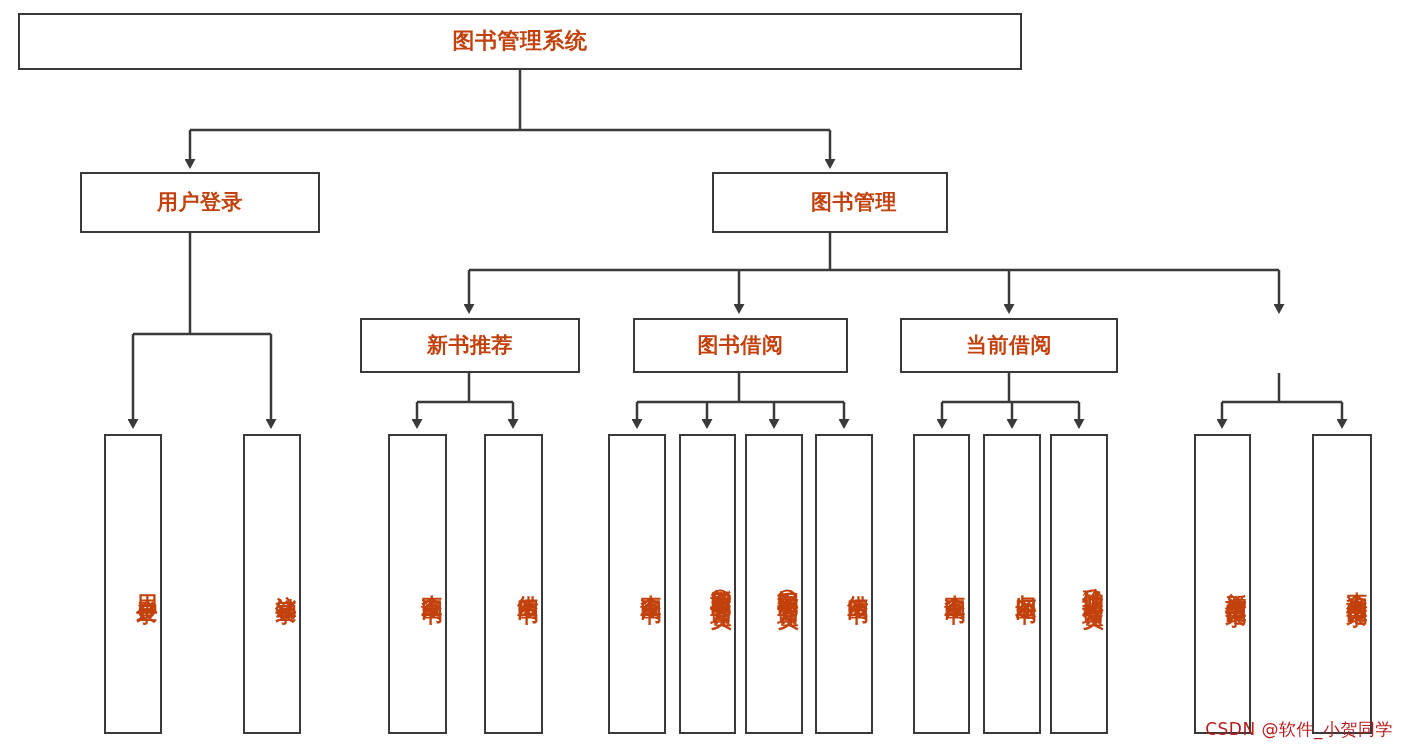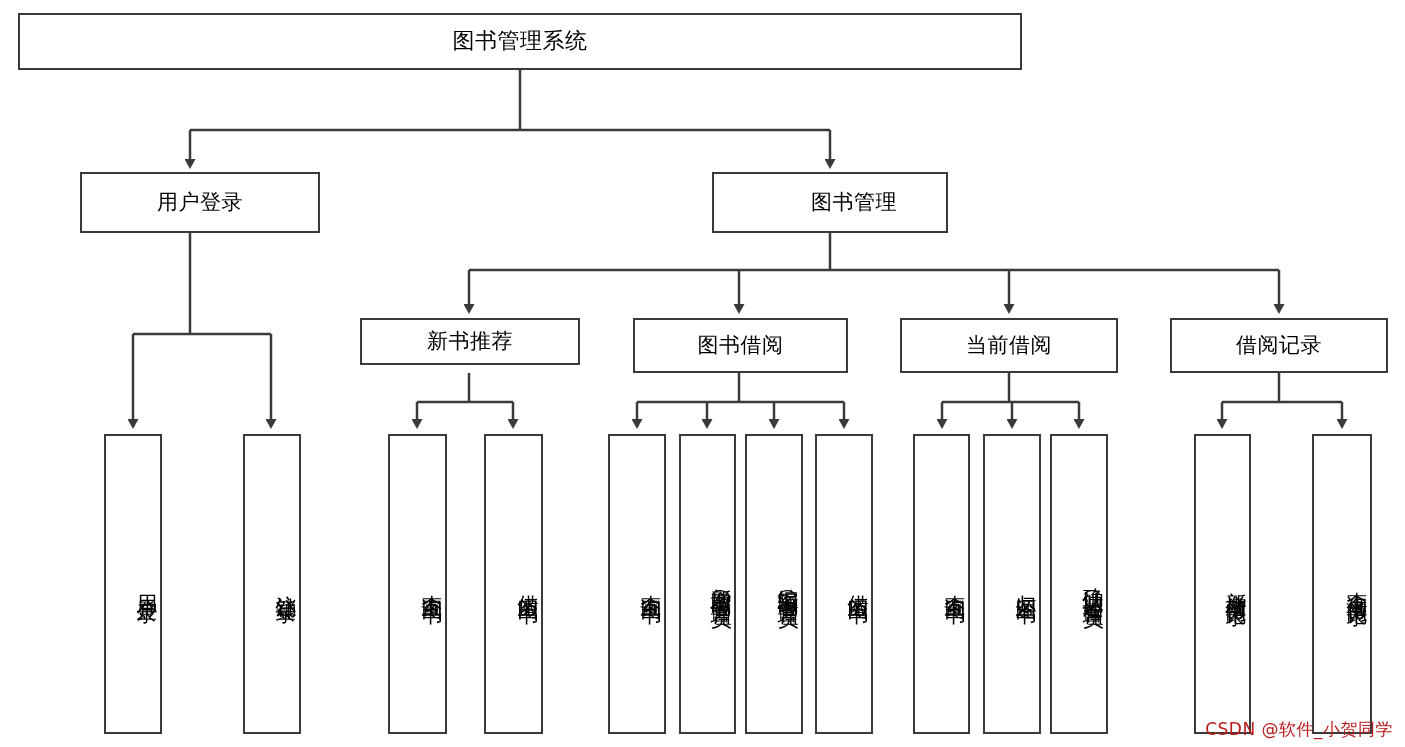--- a/index.html
+++ b/index.html
@@ -15,25 +15,26 @@
     width: 1405px;
     height: 747px;
     background: #ffffff;
     overflow: hidden;
   }
   .node {
     position: absolute;
     box-sizing: border-box;
     border: 2px solid #3a3a3a;
     background: #ffffff;
-    color: #000000;
+    color: #c2410c;
     display: flex;
     align-items: center;
     justify-content: center;
     text-align: center;
+    font-weight: bold;
   }
   .node-h {
     font-size: 21px;
     letter-spacing: 0.5px;
     line-height: 1.2;
   }
   .node-root {
     font-size: 22px;
   }
   .node-v {
@@ -129,35 +130,32 @@
   </div>
 
   <div class="node node-h" style="left:80px; top:172px; width:240px; height:61px;">
     <span>用户登录</span>
   </div>
 
   <div class="node node-h" style="left:712px; top:172px; width:236px; height:61px;padding-left:48px;">
     <span>图书管理</span>
   </div>
 
-  <div class="node node-h" style="left:360px; top:318px; width:220px; height:47px;">
+  <div class="node node-h" style="left:360px; top:318px; width:220px; height:55px;">
     <span>新书推荐</span>
   </div>
 
   <div class="node node-h" style="left:633px; top:318px; width:215px; height:55px;">
     <span>图书借阅</span>
   </div>
 
   <div class="node node-h" style="left:900px; top:318px; width:218px; height:55px;">
     <span>当前借阅</span>
   </div>
 
-  <div class="node node-h" style="left:1170px; top:318px; width:218px; height:55px;">
-    <span>借阅记录</span>
-  </div>
 
   <div class="node node-v" style="left:104px; top:434px; width:58px; height:300px;">
     <span class="vlabel">用户登录</span>
   </div>
 
   <div class="node node-v" style="left:243px; top:434px; width:58px; height:300px;">
     <span class="vlabel">注销登录</span>
   </div>
 
   <div class="node node-v" style="left:388px; top:434px; width:59px; height:300px;">

